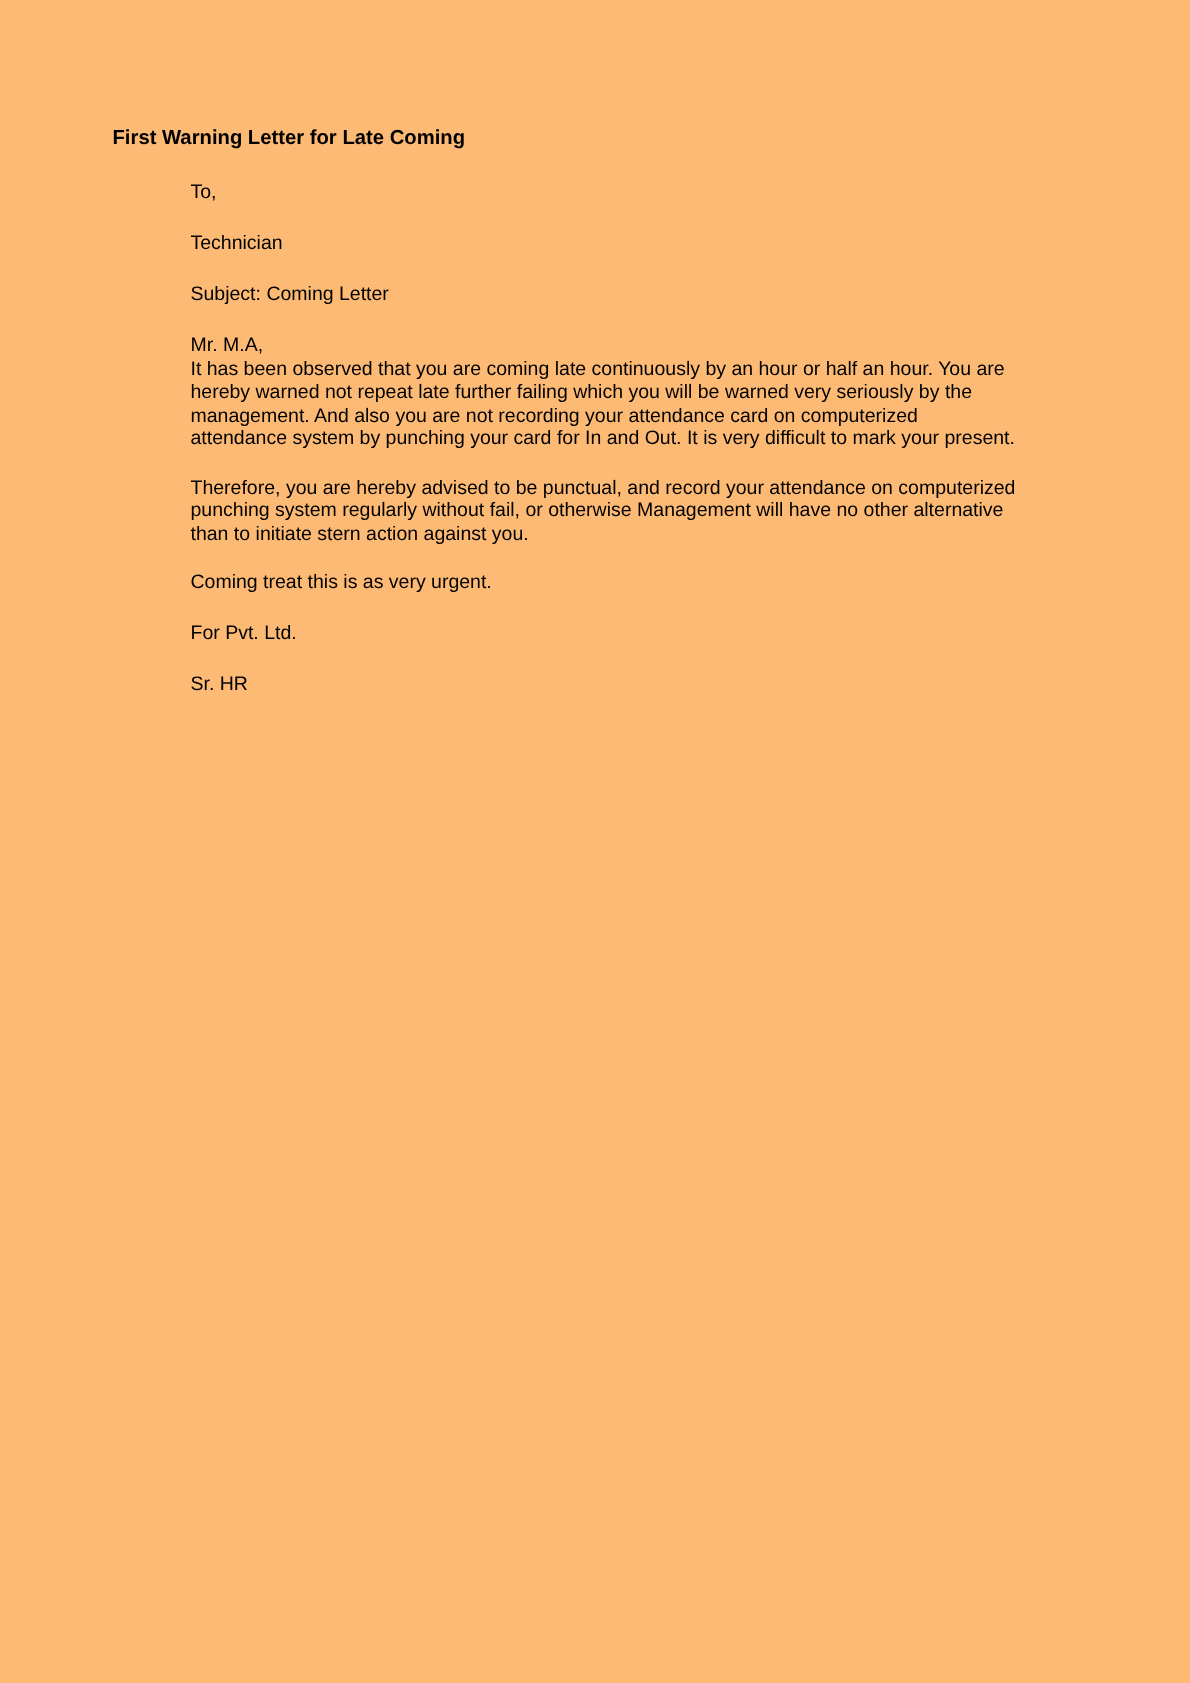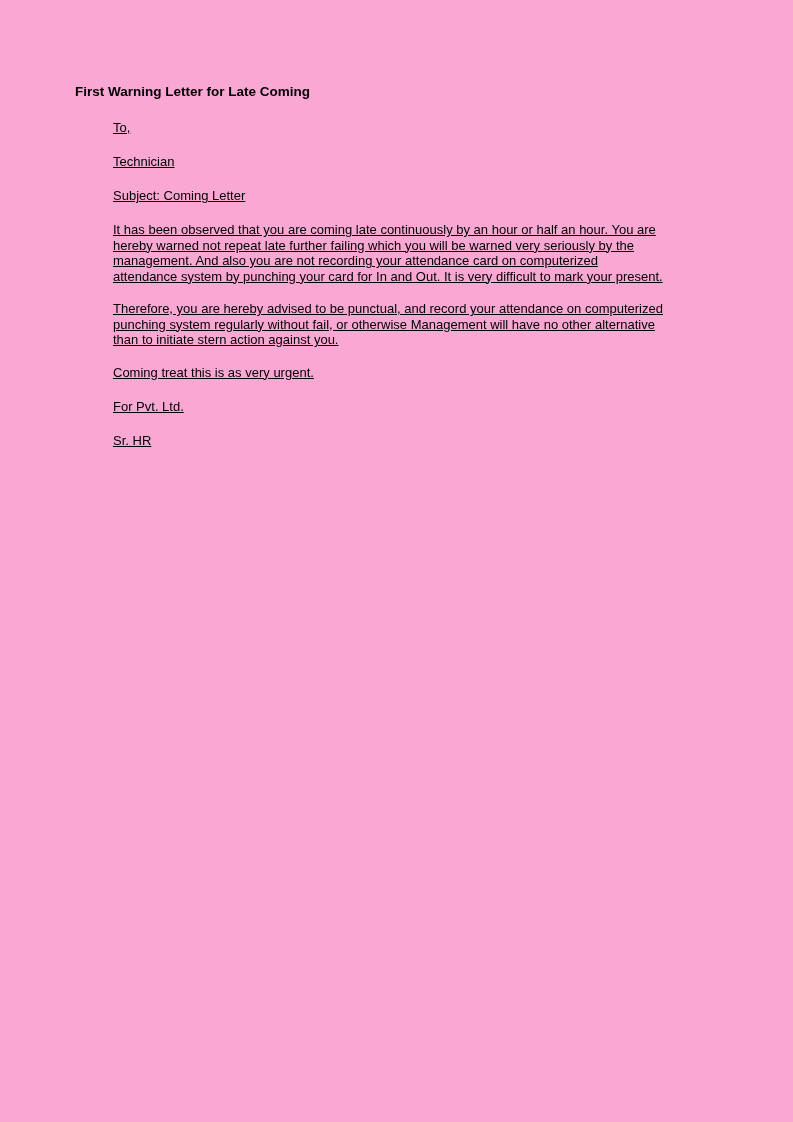--- a/index.html
+++ b/index.html
@@ -4,38 +4,37 @@
 <style>
   html, body {
     margin: 0;
     padding: 0;
     background: #ffffff;
   }
   .page {
     position: relative;
     width: 793px;
     height: 1122px;
-    background: #f9a8d4;
+    background: #fdba74;
     font-family: "Liberation Sans", "DejaVu Sans", sans-serif;
     color: #000000;
     box-sizing: border-box;
     padding: 84px 60px 0 75px;
     overflow: hidden;
   }
   .title {
     font-size: 13.5px;
     font-weight: bold;
     line-height: 16px;
     margin: 0 0 20px 0;
     white-space: pre-wrap;
   }
   .body-block {
-    margin-left: 38px;
+    margin-left: 52px;
     max-width: 585px;
-    text-decoration: underline;
   }
   .line, .para {
     font-size: 13px;
     line-height: 15.5px;
     margin: 0 0 18.5px 0;
     white-space: pre-wrap;
   }
   .para {
     margin-bottom: 17px;
   }
@@ -49,20 +48,21 @@
 
   <div class="body-block">
 
     <div class="line">To,</div>
 
 
     <div class="line">Technician</div>
 
     <div class="line">Subject: Coming Letter</div>
 
+    <div class="para" style="margin-bottom:0;">Mr. M.A,</div>
 
     <div class="para">It has been observed that you are coming late continuously by an hour or half an hour. You are
 hereby warned not repeat late further failing which you will be warned very seriously by the
 management. And also you are not recording your attendance card on computerized
 attendance system by punching your card for In and Out. It is very difficult to mark your present.</div>
 
     <div class="para">Therefore, you are hereby advised to be punctual, and record your attendance on computerized
 punching system regularly without fail, or otherwise Management will have no other alternative
 than to initiate stern action against you.</div>
 

